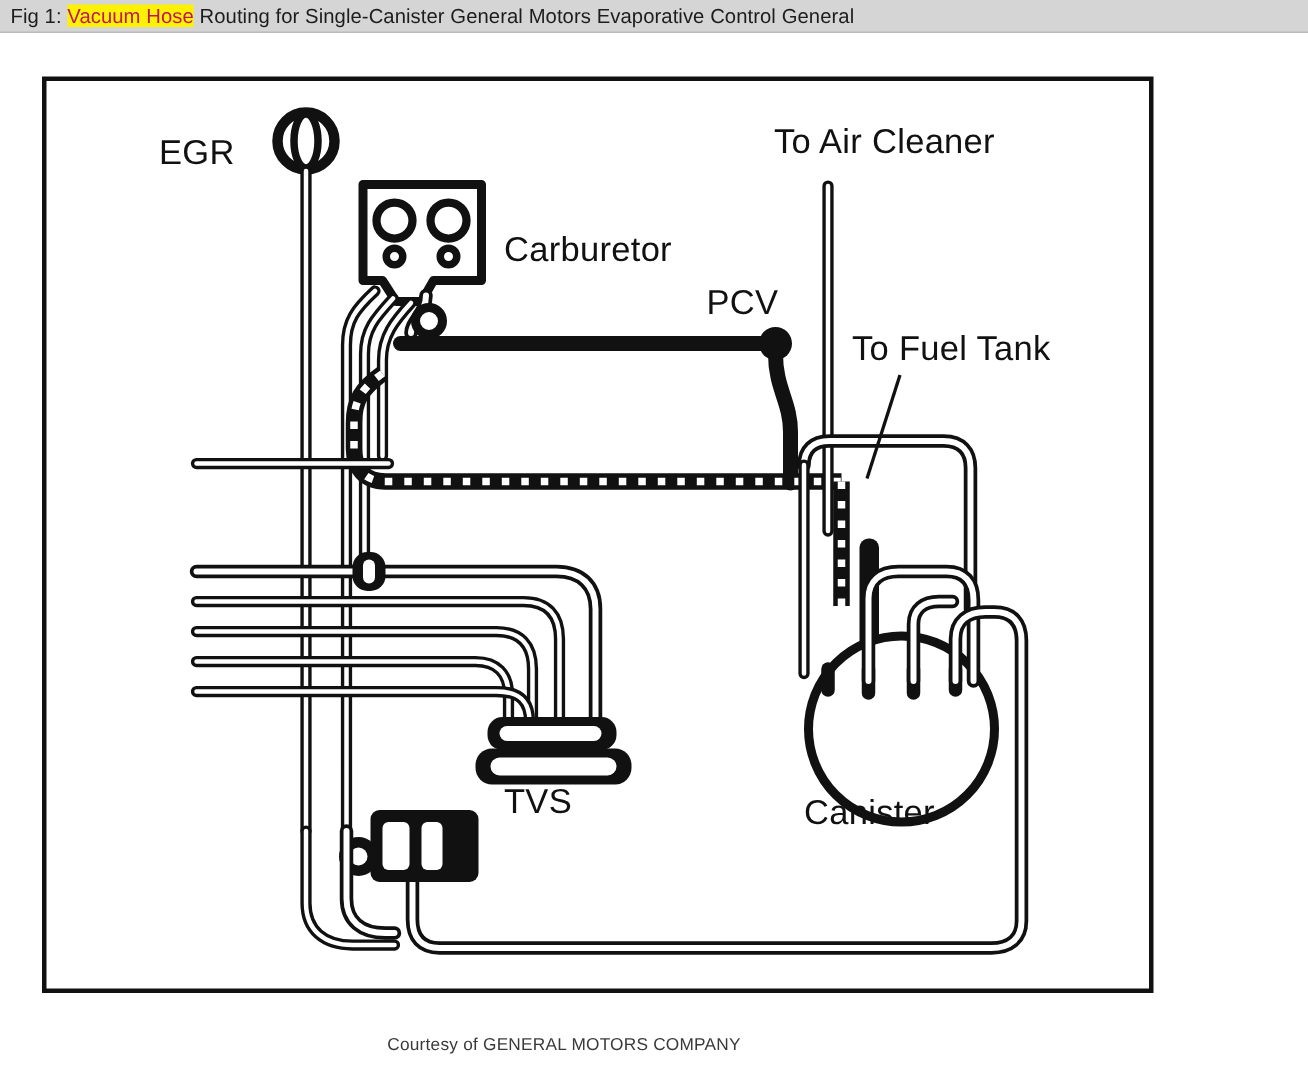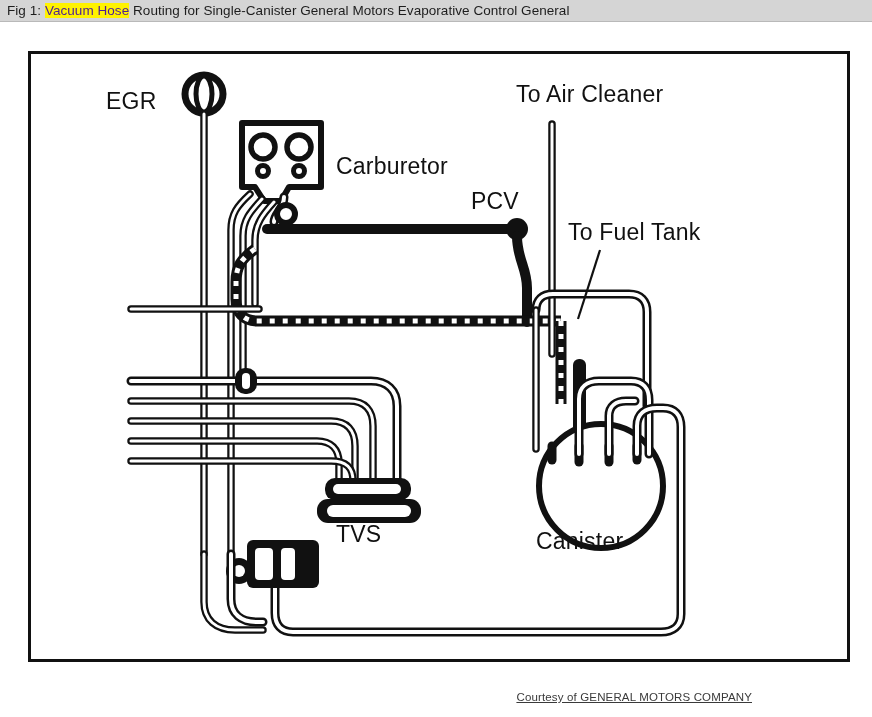--- a/index.html
+++ b/index.html
@@ -38,61 +38,60 @@
     overflow: hidden;
   }
   #caption-text {
     font-size: 13.5px;
     color: #1d1d1d;
     padding-left: 7px;
     letter-spacing: 0.05px;
   }
   .hl {
     background: #fff200;
-    color: #4c1d95;
+    color: #be185d;
   }
 
   
   #figure-area {
     position: absolute;
     left: 0;
     top: 22px;
     width: 872px;
     height: 695px;
     background: #ffffff;
   }
   #diagram-frame {
     position: absolute;
     left: 28px;
     top: 29px;
-    width: 822px;
+    width: 741px;
     height: 611px;
     border: 3px solid #111111;
     box-sizing: border-box;
     background: #ffffff;
     overflow: hidden;
   }
   #diagram-svg {
     position: absolute;
     left: 0;
     top: 0;
     display: block;
   }
 
   
   #courtesy {
     position: absolute;
     left: 0;
     top: 669px;
     width: 752px;
-    text-align: right;
+    text-align: center;
     font-size: 11.5px;
     color: #3a3a3a;
     letter-spacing: 0.15px;
-    text-decoration: underline;
   }
 
   
   .dlabel {
     font-family: "Liberation Sans", sans-serif;
     font-size: 23px;
     fill: #111111;
     letter-spacing: 0.2px;
   }
 </style>

